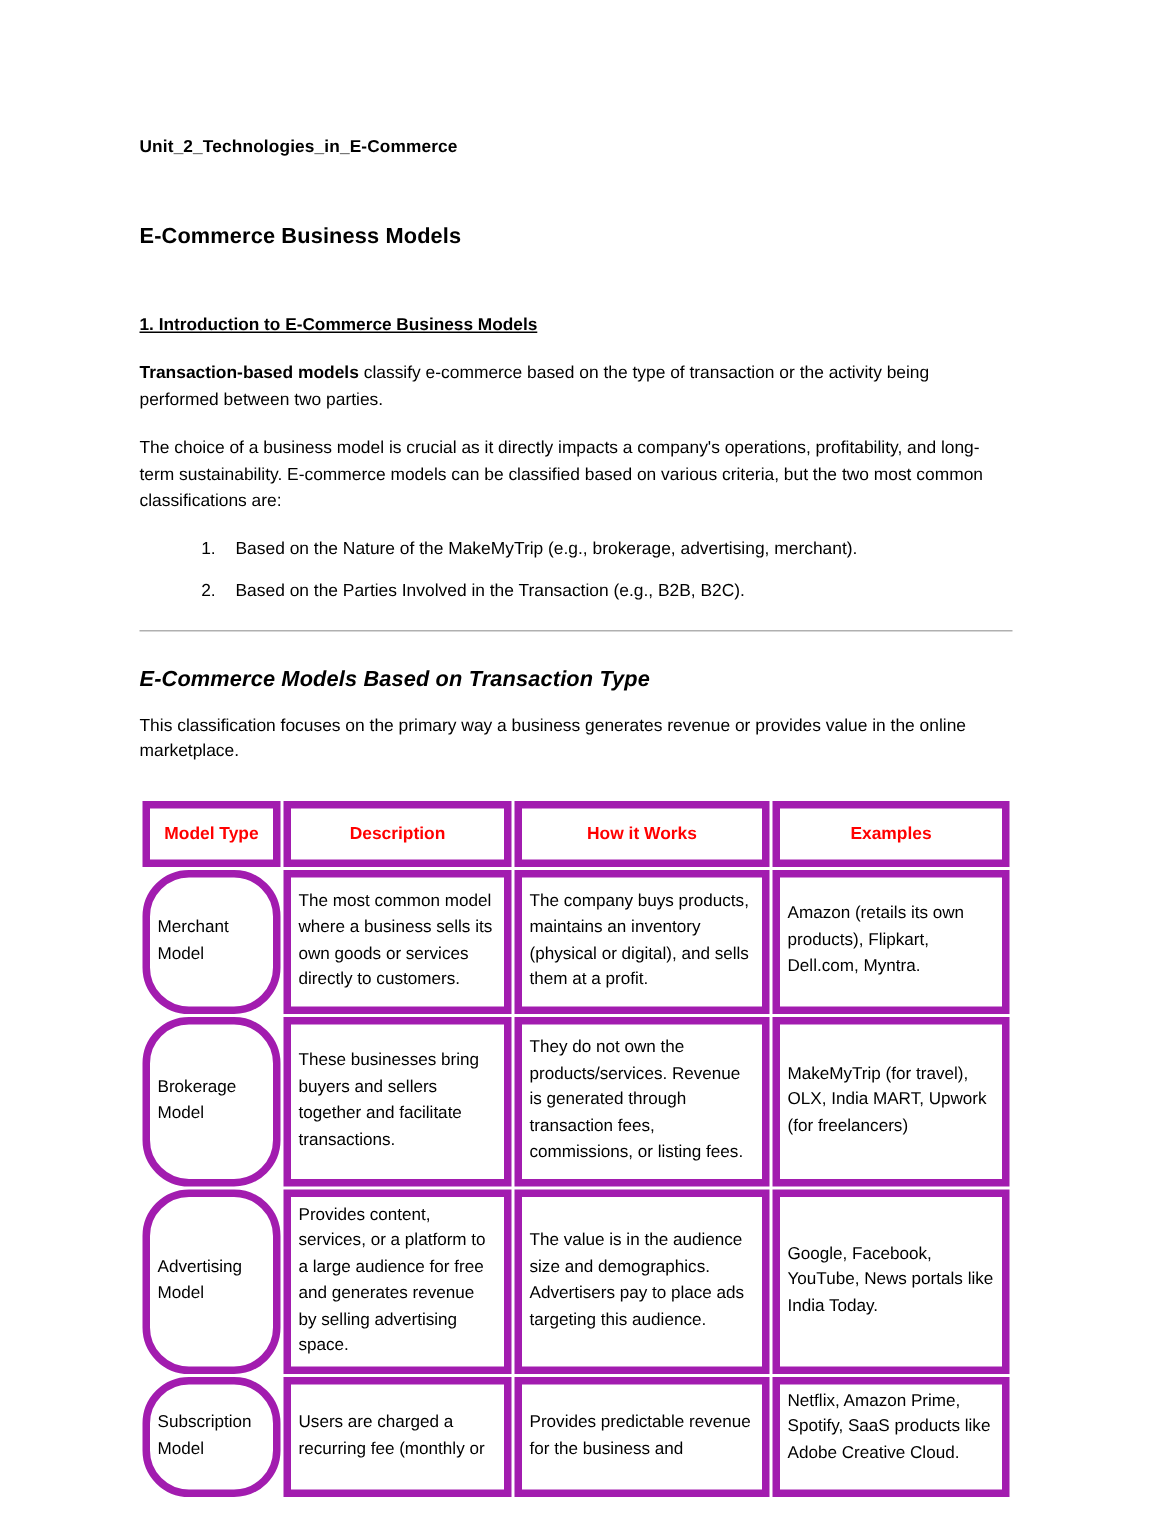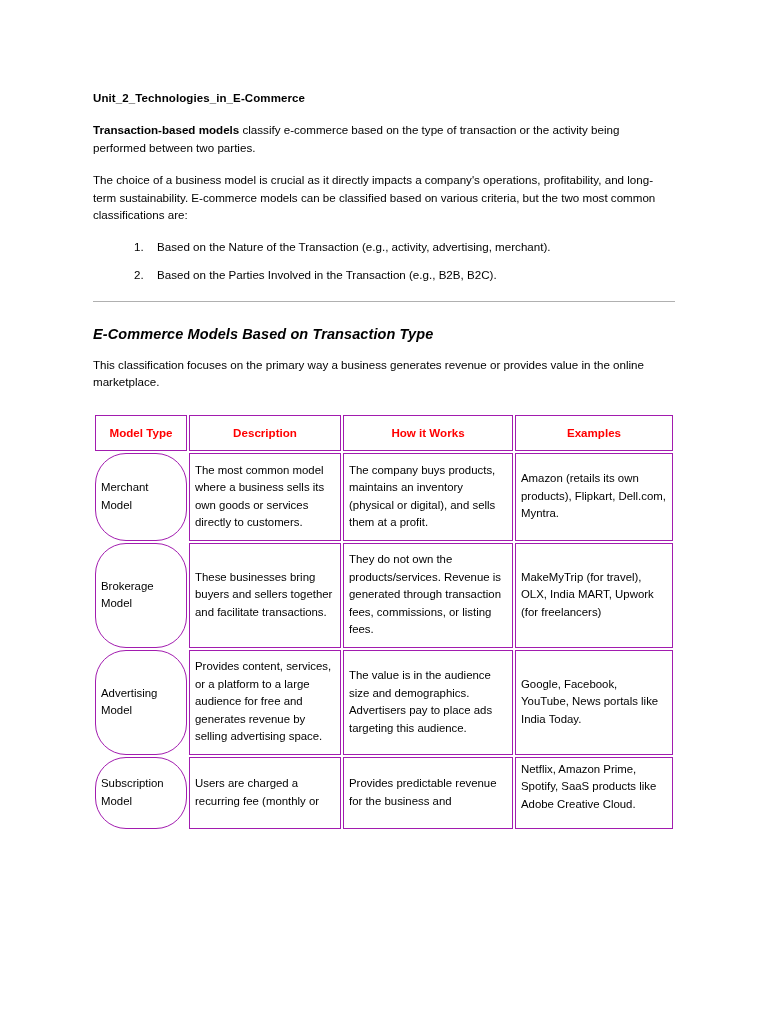--- a/index.html
+++ b/index.html
@@ -96,21 +96,21 @@
     padding-top: 22px;
   }
   table.models {
     border-collapse: separate;
     border-spacing: 2px;
     width: 582px;
     table-layout: fixed;
     font-size: 11.4px;
   }
   table.models td, table.models th {
-    border: 1px solid #a21caf;
+    border: 5px solid #a21caf;
     padding: 4px 5px 4px 5px;
     vertical-align: middle;
     line-height: 17.5px;
     font-weight: normal;
     text-align: left;
   }
   table.models thead th {
     color: #FF0000;
     font-weight: bold;
     text-align: center;
@@ -138,29 +138,31 @@
   tr.r-subscription td.works { vertical-align: middle; }
 </style>
 </head>
 <body>
 
 <div class="page">
   <div class="content">
 
     <div class="doc-title">Unit_2_Technologies_in_E-Commerce</div>
 
-
+    <div class="h1">E-Commerce Business Models</div>
+
+    <div class="h2-underline">1. Introduction to E-Commerce Business Models</div>
 
 
     <p class="body"><span class="b">Transaction-based models</span><span> classify e-commerce based on the type of transaction or the activity being performed between two parties.</span></p>
 
     <p class="body">The choice of a business model is crucial as it directly impacts a company's operations, profitability, and long-term sustainability. E-commerce models can be classified based on various criteria, but the two most common classifications are:</p>
 
     <ol class="numlist">
-      <li>Based on the Nature of the Transaction (e.g., activity, advertising, merchant).</li>
+      <li>Based on the Nature of the MakeMyTrip (e.g., brokerage, advertising, merchant).</li>
       <li>Based on the Parties Involved in the Transaction (e.g., B2B, B2C).</li>
     </ol>
 
     <div class="divider"></div>
 
     <div class="h1 section">E-Commerce Models Based on Transaction Type</div>
 
     <p class="body tight">This classification focuses on the primary way a business generates revenue or provides value in the online marketplace.</p>
 
     <div class="table-wrap">

